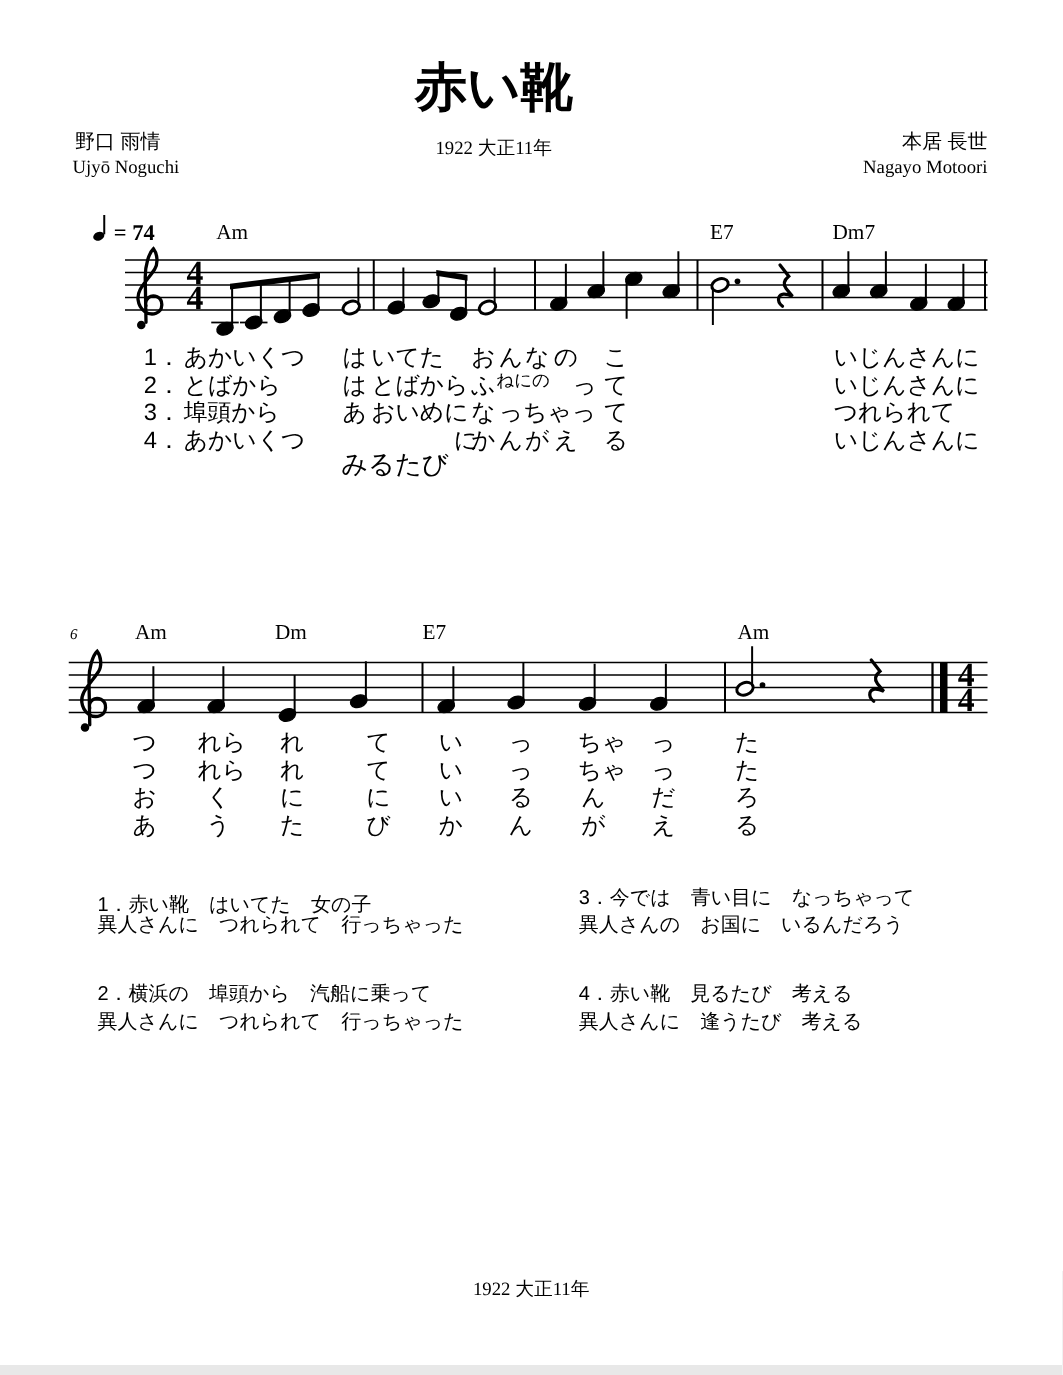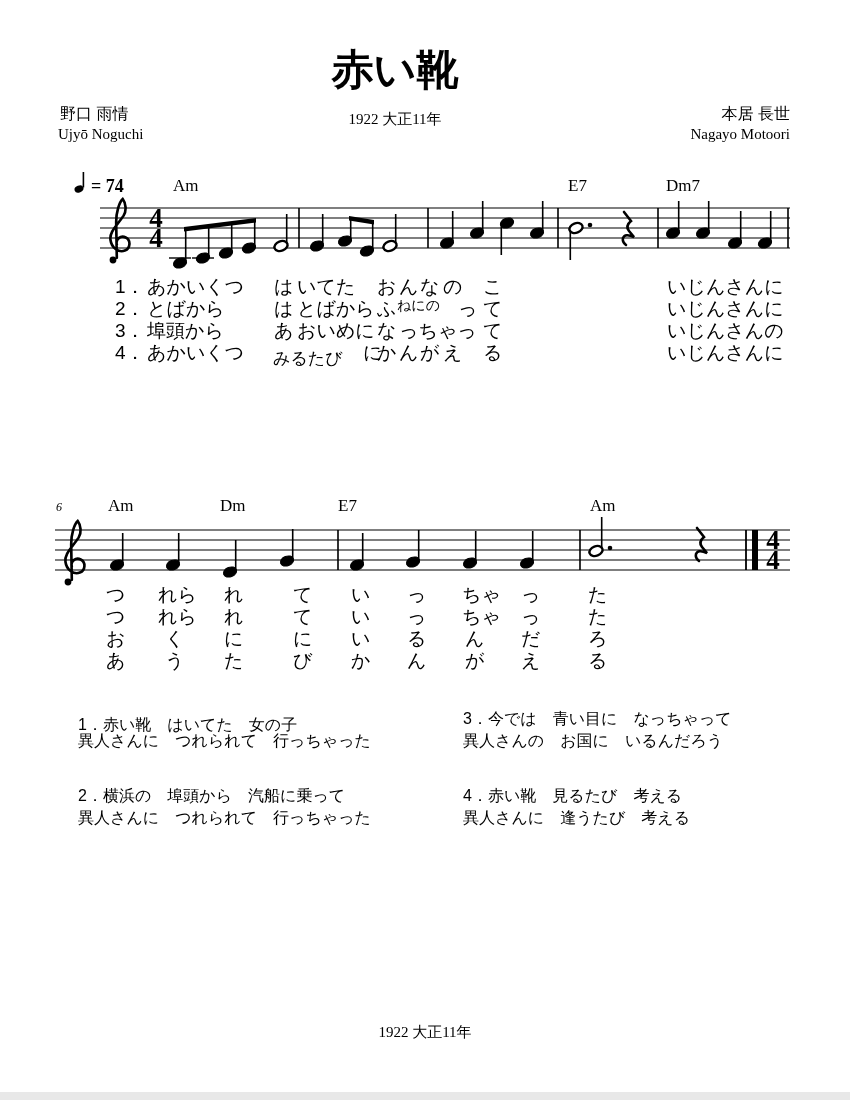--- a/index.html
+++ b/index.html
@@ -168,24 +168,24 @@
       <span class="lyric-seg" style="left: 458px; top: 299px; font-size: 19px;">っ</span>
       <span class="lyric-seg" style="left: 483px; top: 299px; font-size: 19px;">て</span>
       <span class="lyric-seg" style="left: 667px; top: 299px; font-size: 19px;">いじんさんに</span>
       <span class="lyric-seg" style="left: 115px; top: 321px; font-size: 19px;">3．</span>
       <span class="lyric-seg" style="left: 147px; top: 321px; font-size: 19px;">埠頭から</span>
       <span class="lyric-seg" style="left: 274px; top: 321px; font-size: 19px;">あ</span>
       <span class="lyric-seg" style="left: 297px; top: 321px; font-size: 19px;">おいめに</span>
       <span class="lyric-seg" style="left: 377px; top: 321px; font-size: 19px;">な</span>
       <span class="lyric-seg" style="left: 399px; top: 321px; font-size: 19px;">っちゃっ</span>
       <span class="lyric-seg" style="left: 483px; top: 321px; font-size: 19px;">て</span>
-      <span class="lyric-seg" style="left: 667px; top: 321px; font-size: 19px;">いじんさんの</span>
+      <span class="lyric-seg" style="left: 667px; top: 321px; font-size: 19px;">つれられて</span>
       <span class="lyric-seg" style="left: 115px; top: 343px; font-size: 19px;">4．</span>
       <span class="lyric-seg" style="left: 147px; top: 343px; font-size: 19px;">あかいくつ</span>
-      <span class="lyric-seg" style="left: 273px; top: 350px; font-size: 17px; text-align: right;">みるたび</span>
+      <span class="lyric-seg" style="left: 273px; top: 361px; font-size: 21px; text-align: right;">みるたび</span>
       <span class="lyric-seg" style="left: 363px; top: 343px; font-size: 19px;">に</span>
       <span class="lyric-seg" style="left: 377px; top: 343px; font-size: 19px;">か</span>
       <span class="lyric-seg" style="left: 399px; top: 343px; font-size: 19px;">ん</span>
       <span class="lyric-seg" style="left: 420px; top: 343px; font-size: 19px;">が</span>
       <span class="lyric-seg" style="left: 443px; top: 343px; font-size: 19px;">え</span>
       <span class="lyric-seg" style="left: 483px; top: 343px; font-size: 19px;">る</span>
       <span class="lyric-seg" style="left: 667px; top: 343px; font-size: 19px;">いじんさんに</span>
       <span class="lyric-seg" style="left: 106px; top: 585px; font-size: 19px;">つ</span>
       <span class="lyric-seg" style="left: 158px; top: 585px; font-size: 19px;">れら</span>
       <span class="lyric-seg" style="left: 224px; top: 585px; font-size: 19px;">れ</span>

